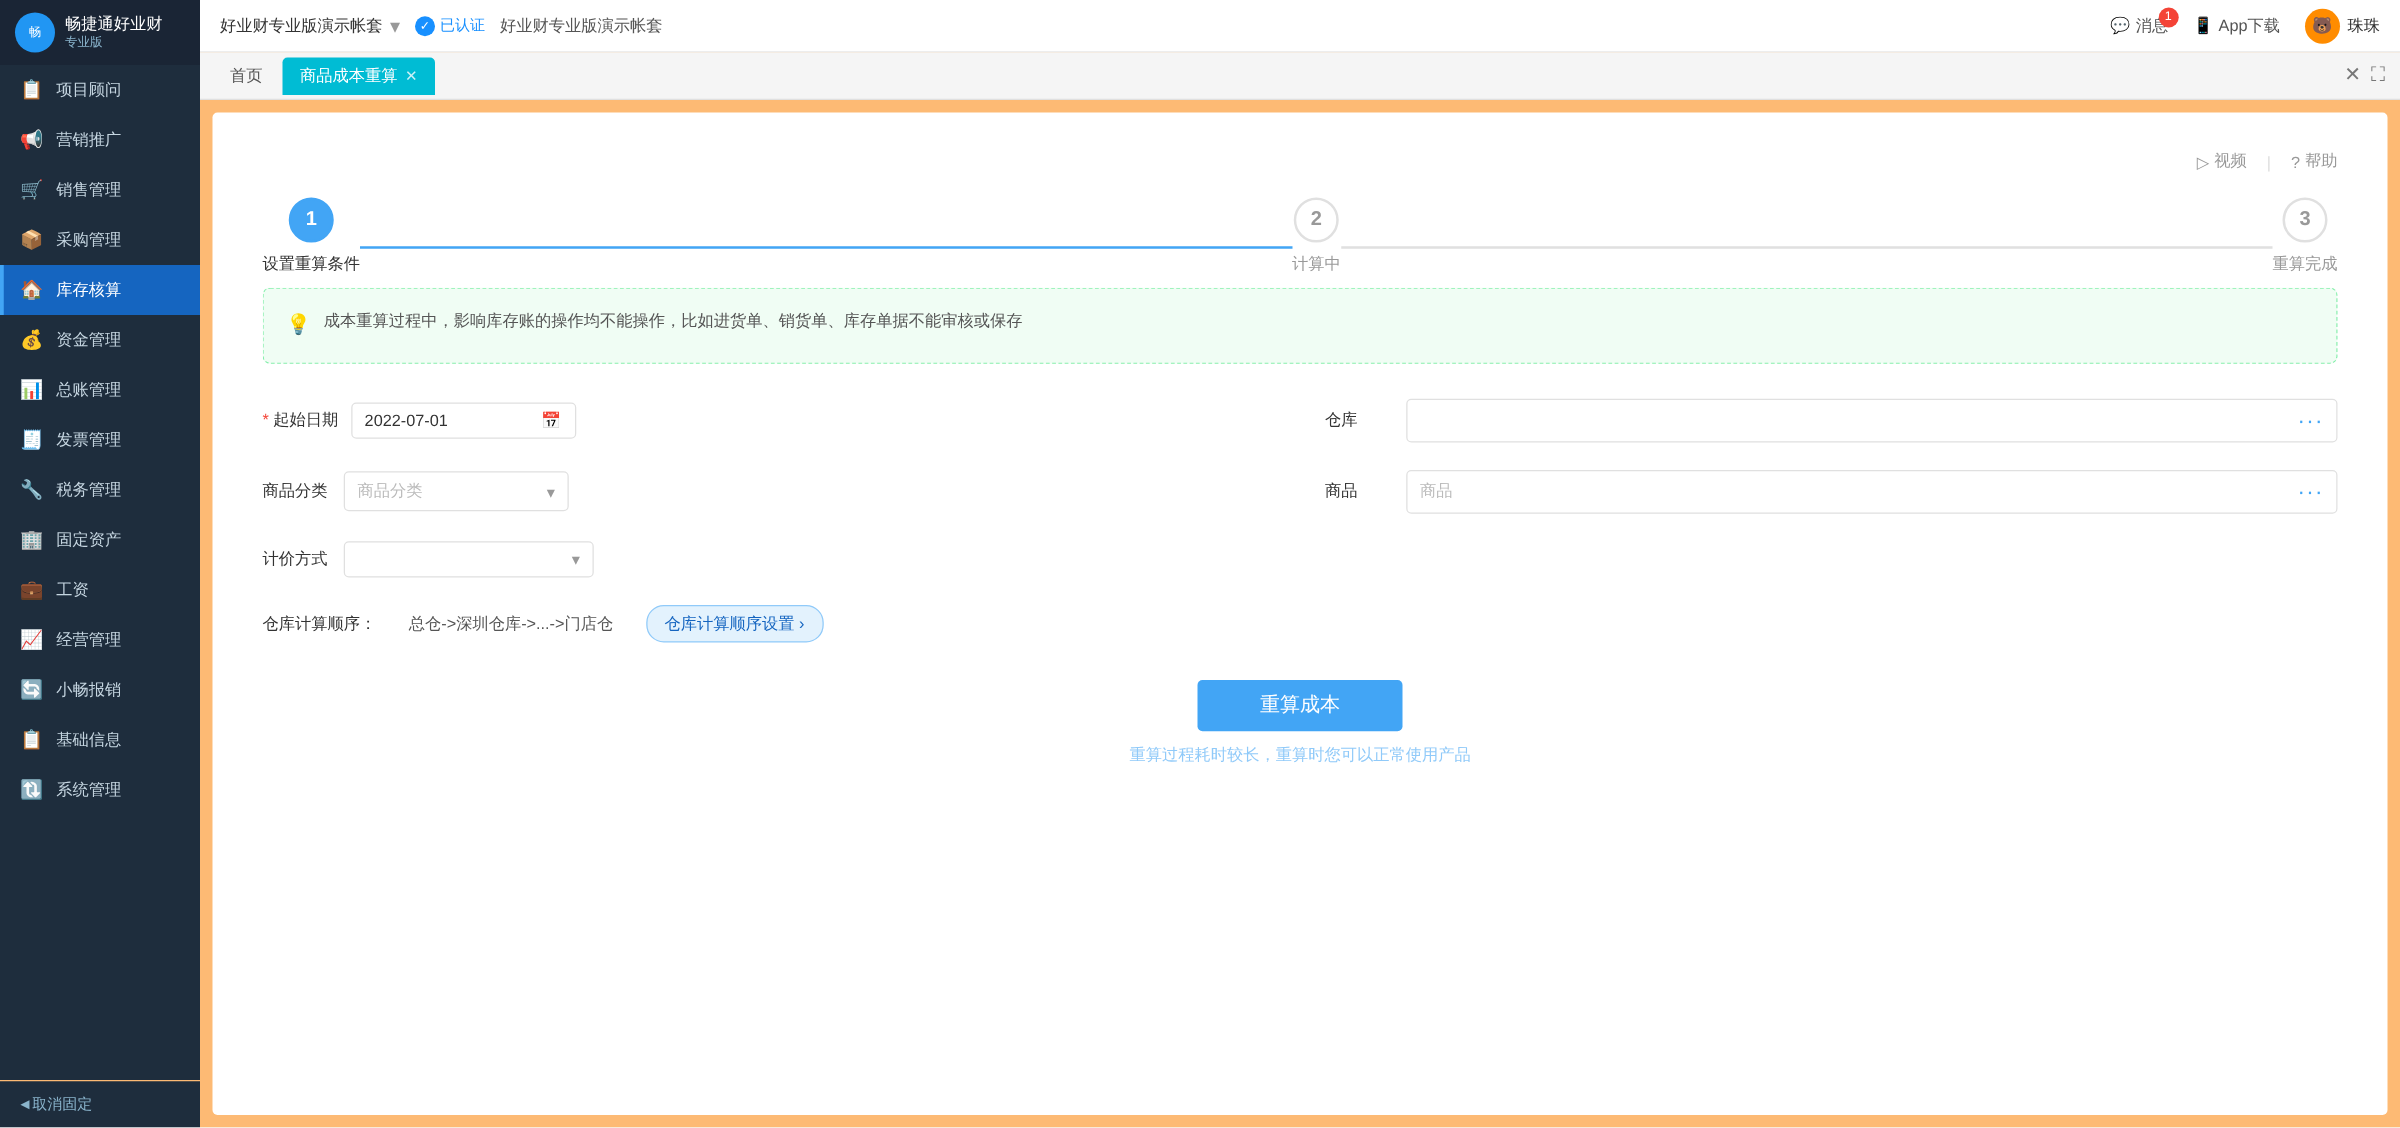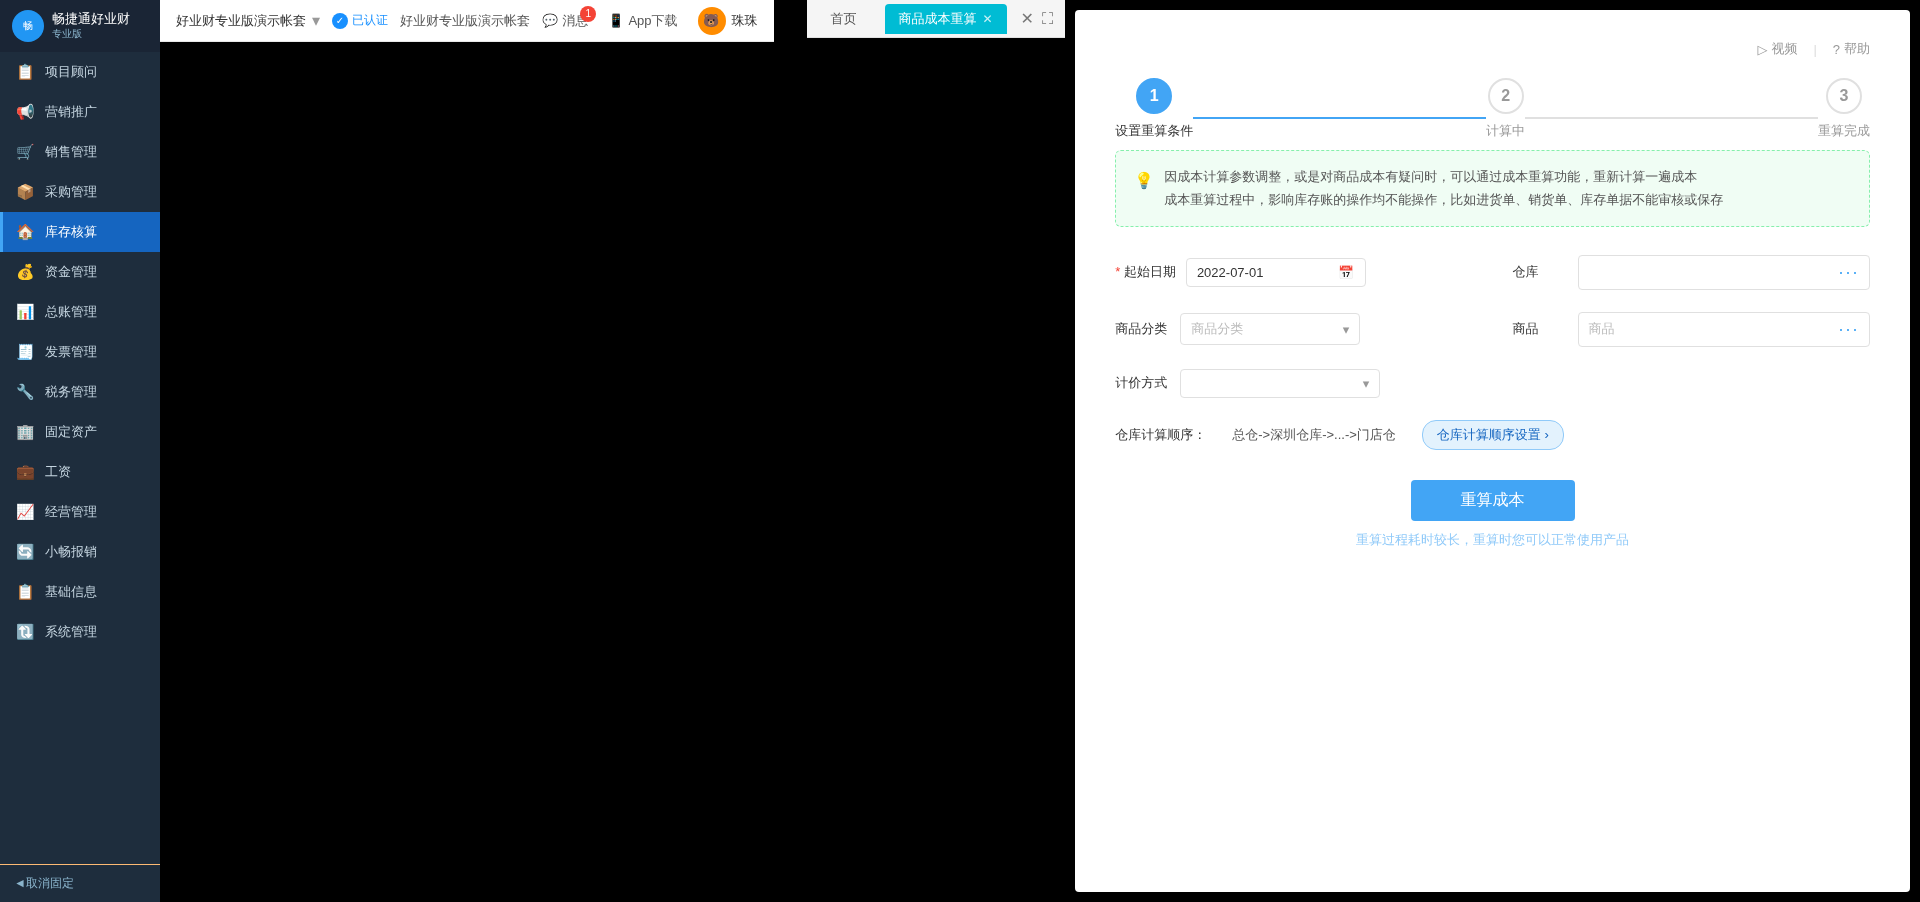--- a/index.html
+++ b/index.html
@@ -68,21 +68,21 @@
       color: #8ab4cc;
       font-size: 12px;
       border-top: 1px solid #fdba74;
       cursor: pointer;
       display: flex;
       align-items: center;
       gap: 6px;
     }
 
     
-    .main { flex: 1; display: flex; flex-direction: row; background: #000000; overflow: hidden; }
+    .main { flex: 1; display: flex; flex-direction: column; background: #fdba74; overflow: hidden; }
 
     
     .topbar {
       background: #fff;
       border-bottom: 1px solid #e8e8e8;
       display: flex;
       align-items: center;
       padding: 0 16px;
       height: 42px;
       gap: 12px;
@@ -162,22 +162,21 @@
 
     
     .tabsbar {
       background: #f5f5f5;
       border-bottom: 1px solid #e0e0e0;
       display: flex;
       align-items: center;
       height: 38px;
       flex-shrink: 0;
       padding: 0 0 0 10px;
-      gap: 14px;
-      margin-left: 33px;
+      gap: 2px;
     }
     .tab {
       height: 30px;
       display: flex;
       align-items: center;
       padding: 0 14px;
       border-radius: 4px 4px 0 0;
       cursor: pointer;
       font-size: 13px;
       gap: 6px;
@@ -542,21 +541,20 @@
       <div class="step-line"></div>
       <div class="step">
         <div class="step-circle">3</div>
         <div class="step-label">重算完成</div>
       </div>
     </div>
 
     <div class="info-box">
       <span class="info-icon">💡</span>
       <div>
-        <div>因成本计算参数调整，或是对商品成本有疑问时，可以通过成本重算功能，重新计算一遍成本</div>
         <div>成本重算过程中，影响库存账的操作均不能操作，比如进货单、销货单、库存单据不能审核或保存</div>
       </div>
     </div>
 
     <div class="form-row">
       <div class="form-group">
         <span class="form-label required">起始日期</span>
         <div class="form-input">
           <span class="form-input-value">2022-07-01</span>
           <span class="form-input-icon">📅</span>

